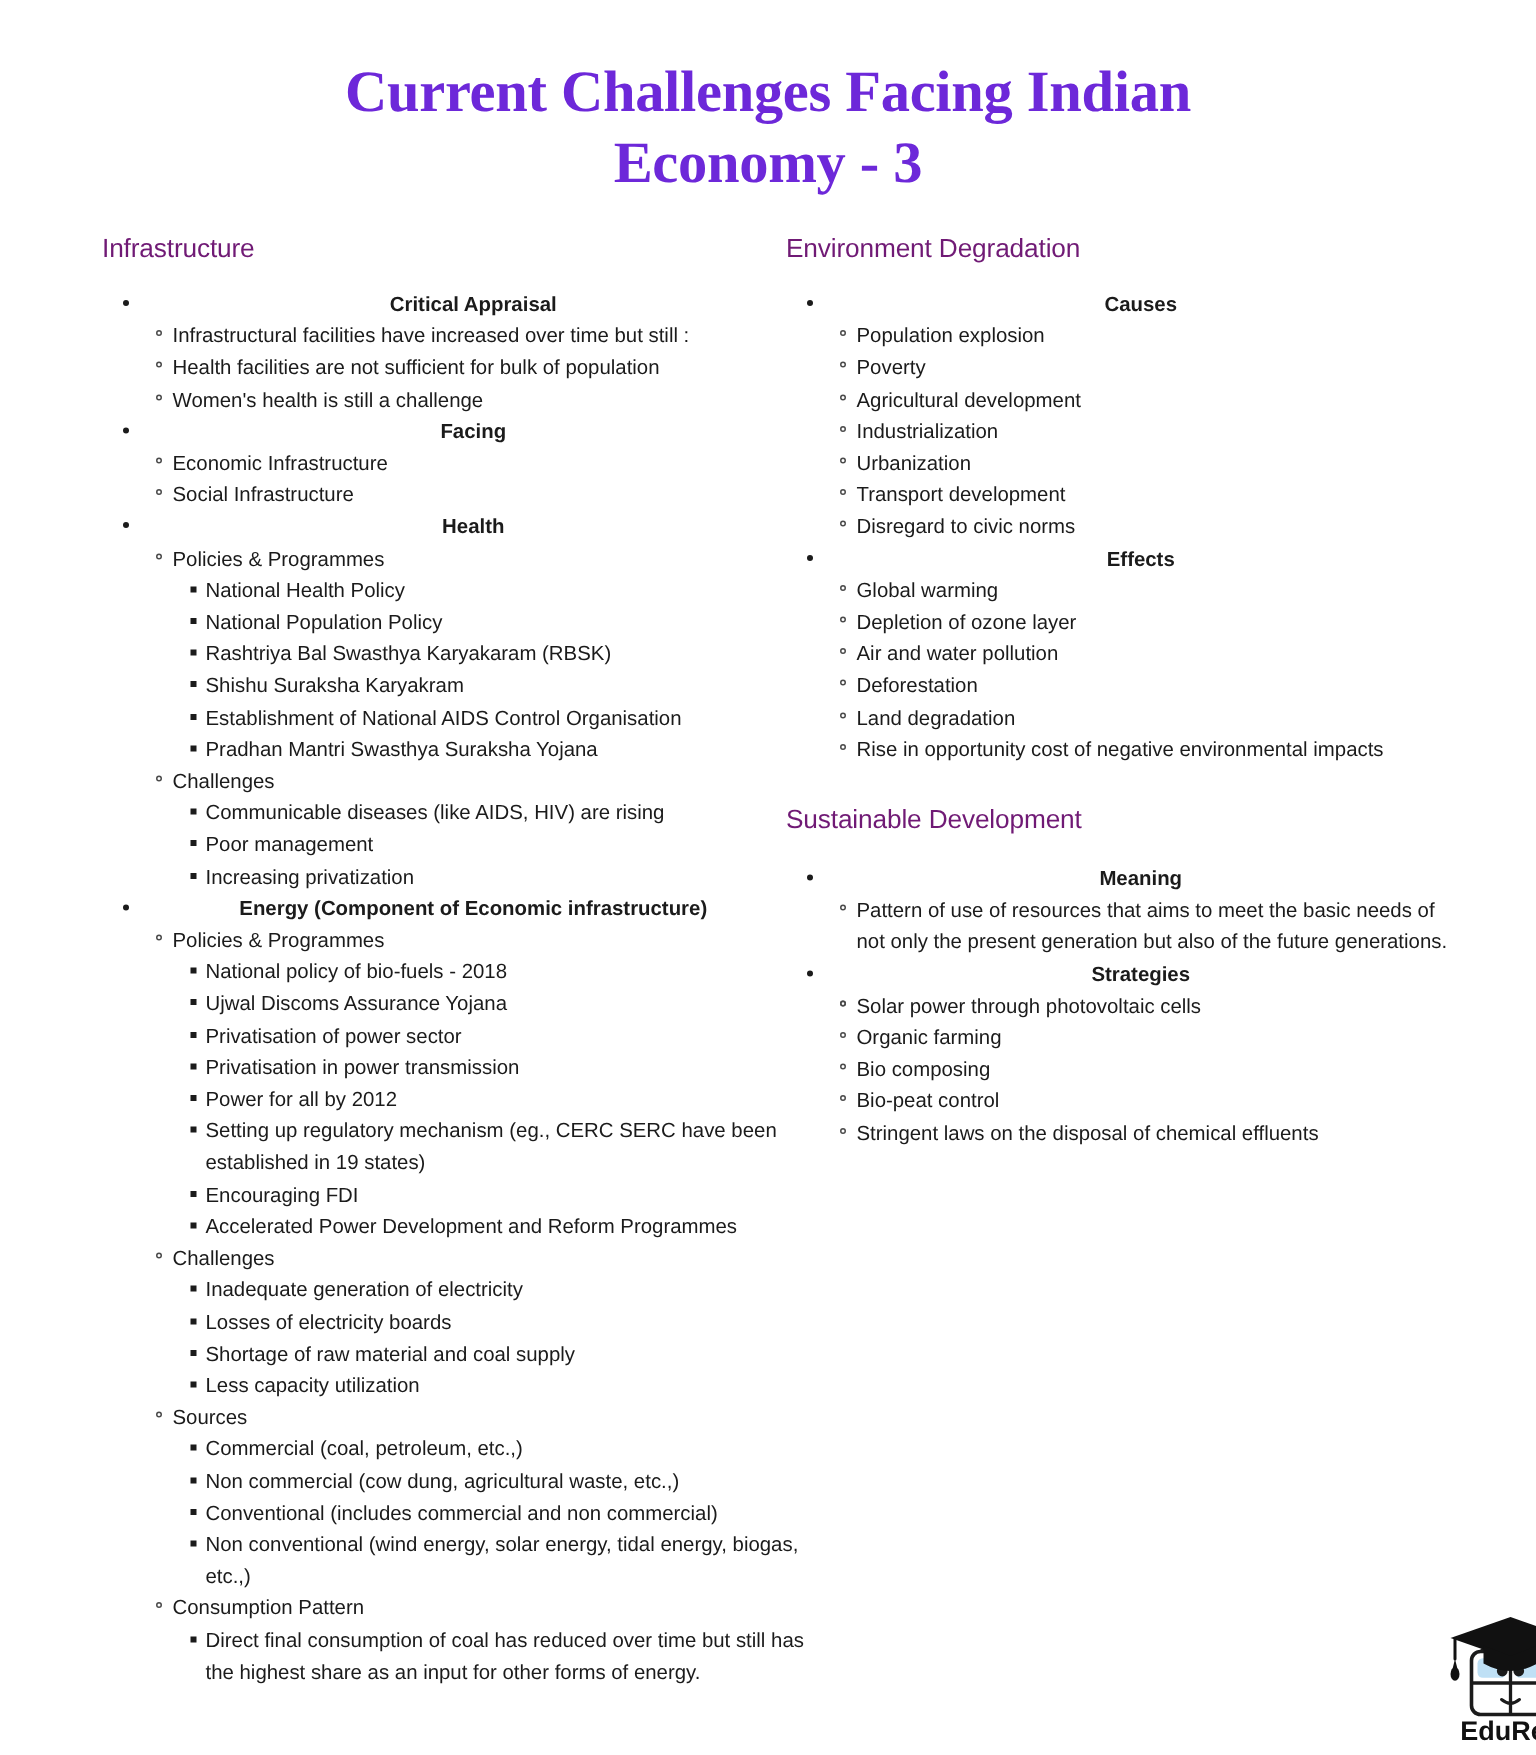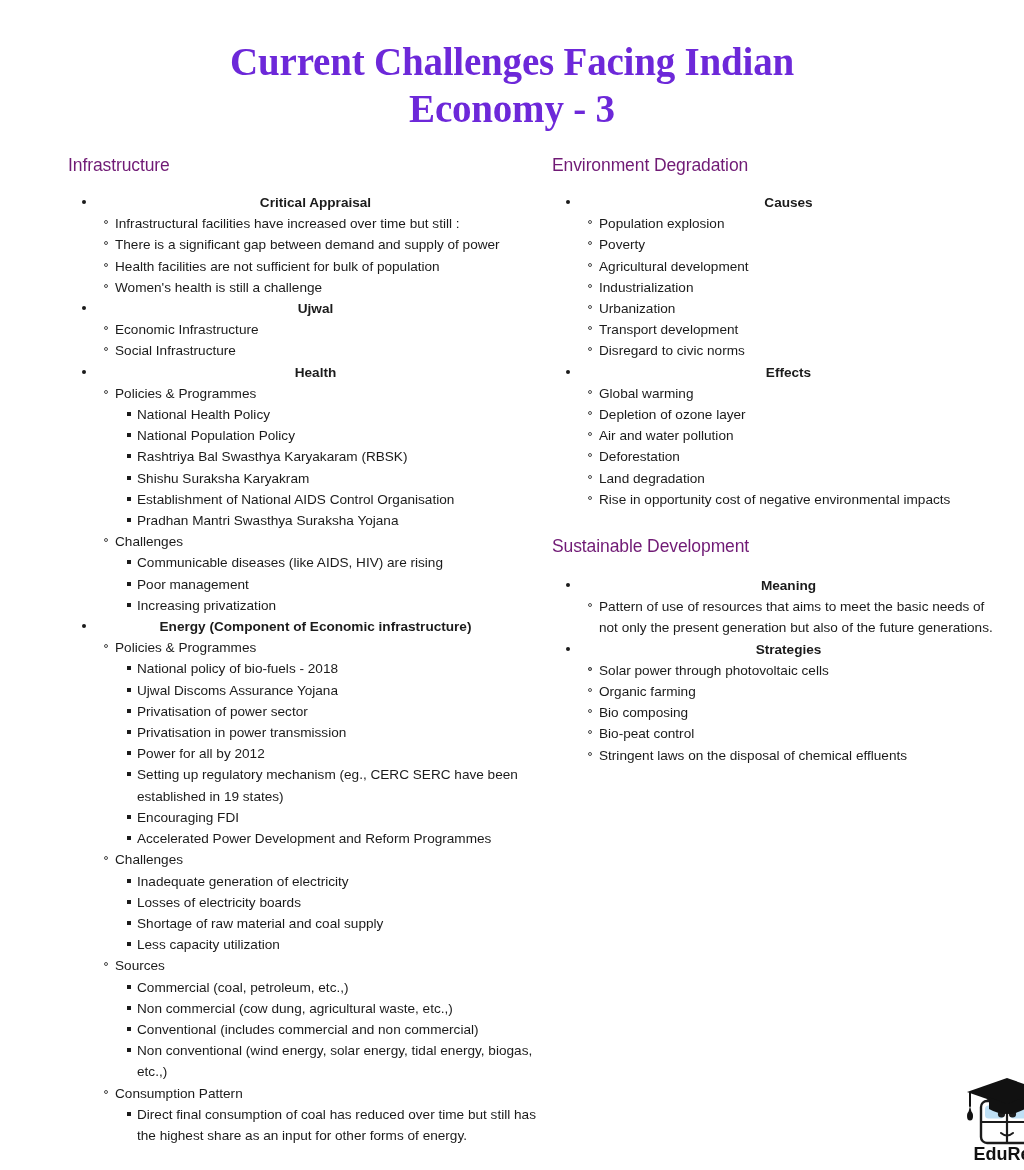--- a/index.html
+++ b/index.html
@@ -40,21 +40,21 @@
     width: 1024px;
   }
   .col-left {
     position: absolute;
     left: 68px;
     top: 0;
     width: 470px;
   }
   .col-right {
     position: absolute;
-    left: 552px;
+    left: 524px;
     top: 0;
     width: 448px;
   }
 
   .section { margin-bottom: 4px; }
 
   .section-heading {
     font-size: 17.5px;
     font-weight: normal;
     color: #701a75;
@@ -161,35 +161,31 @@
           <span class="mk"></span>
           <span class="txt">Critical Appraisal</span>
         </li>
         <ul class="lvl2">
           <li class="b2">
             <span class="mk"></span>
             <span class="txt">Infrastructural facilities have increased over time but still :</span>
           </li>
           <li class="b2">
             <span class="mk"></span>
-            <span class="txt">There is a significant gap between demand and supply of power</span>
-          </li>
-          <li class="b2">
-            <span class="mk"></span>
             <span class="txt">Health facilities are not sufficient for bulk of population</span>
           </li>
           <li class="b2">
             <span class="mk"></span>
             <span class="txt">Women's health is still a challenge</span>
           </li>
         </ul>
 
         <li class="b1">
           <span class="mk"></span>
-          <span class="txt">Ujwal</span>
+          <span class="txt">Facing</span>
         </li>
         <ul class="lvl2">
           <li class="b2">
             <span class="mk"></span>
             <span class="txt">Economic Infrastructure</span>
           </li>
           <li class="b2">
             <span class="mk"></span>
             <span class="txt">Social Infrastructure</span>
           </li>

